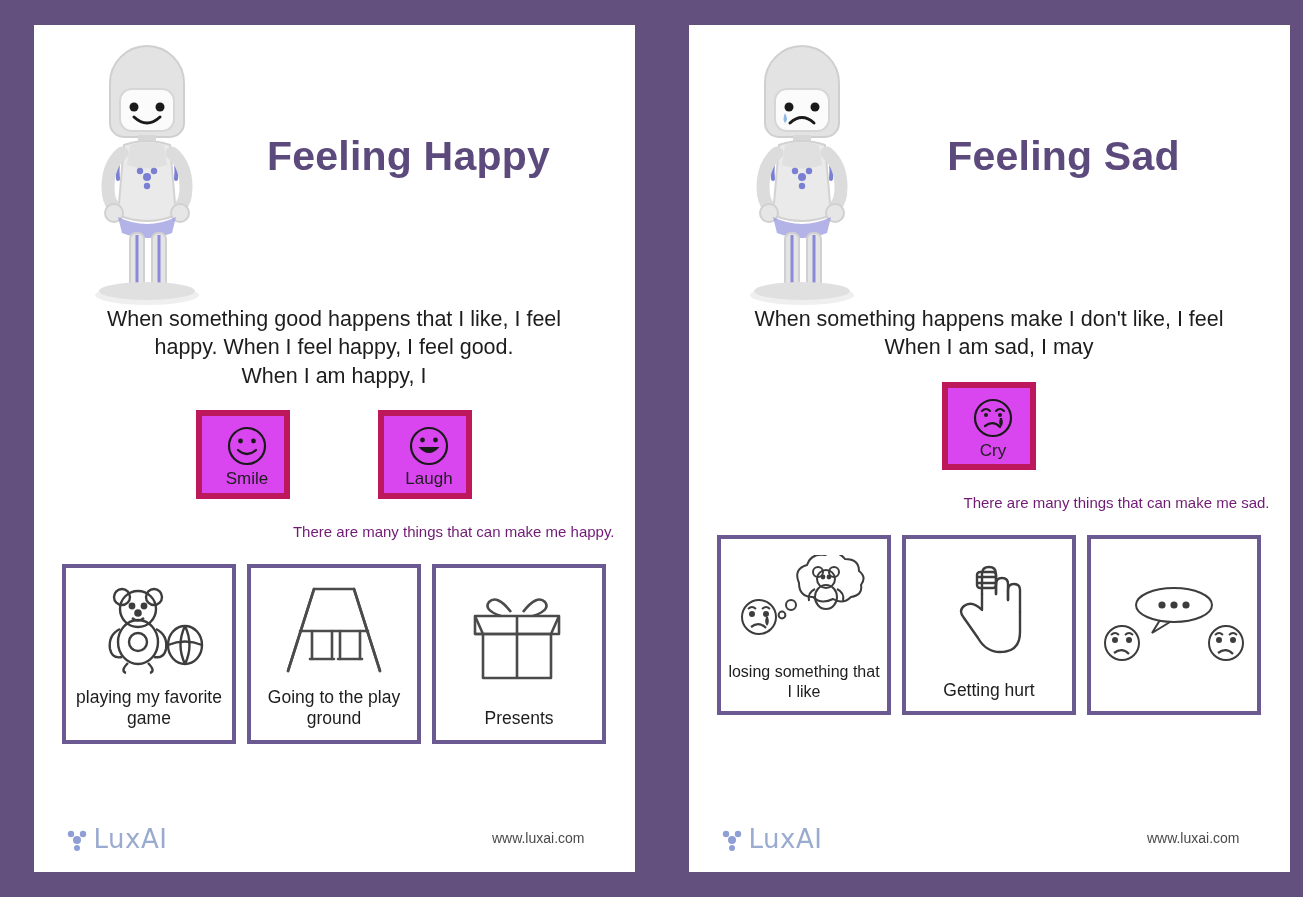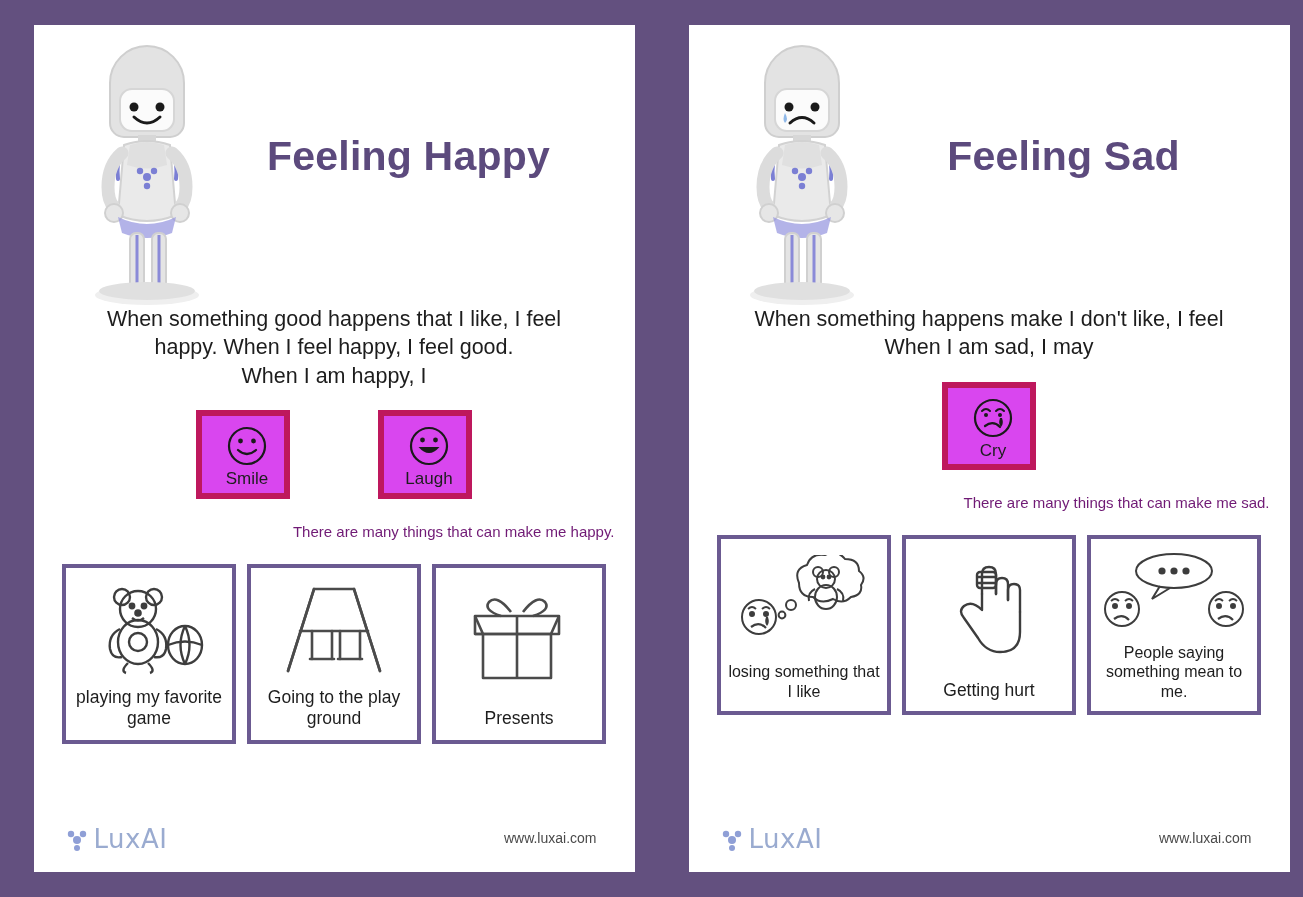--- a/index.html
+++ b/index.html
@@ -140,21 +140,21 @@
     text-align: center;
     padding: 0 6px 10px 6px;
   }
   .box .lbl.small {
     font-size: 16px;
   }
 
   
   .footer {
     position: absolute;
-    left: 0; right: 0;
+    left: 0; right: 12px;
     bottom: 18px;
     height: 40px;
   }
   .brand {
     position: absolute;
     left: 30px;
     bottom: 2px;
     display: flex;
     align-items: flex-end;
     gap: 4px;
@@ -458,21 +458,20 @@
 
               <circle cx="132" cy="60" r="17"></circle>
               <path d="M121 52 q4 -4 8 0" stroke-width="1.8"></path>
               <path d="M135 52 q4 -4 8 0" stroke-width="1.8"></path>
               <circle cx="125" cy="57" r="2" fill="#3d3d3d"></circle>
               <circle cx="139" cy="57" r="2" fill="#3d3d3d"></circle>
               <path d="M124 70 q8 -6 15 1" stroke-width="2.2"></path>
             </g>
           </svg>
         </div>
-        <div class="lbl small">People saying something mean to me.</div>
       </div>
     </div>
 
     <div class="footer">
       <div class="brand">
         <svg width="26" height="26" viewBox="0 0 26 26">
           <g fill="#8f9fd6">
             <circle cx="13" cy="14" r="4"></circle>
             <circle cx="7" cy="8" r="3.2"></circle>
             <circle cx="19" cy="8" r="3.2"></circle>

